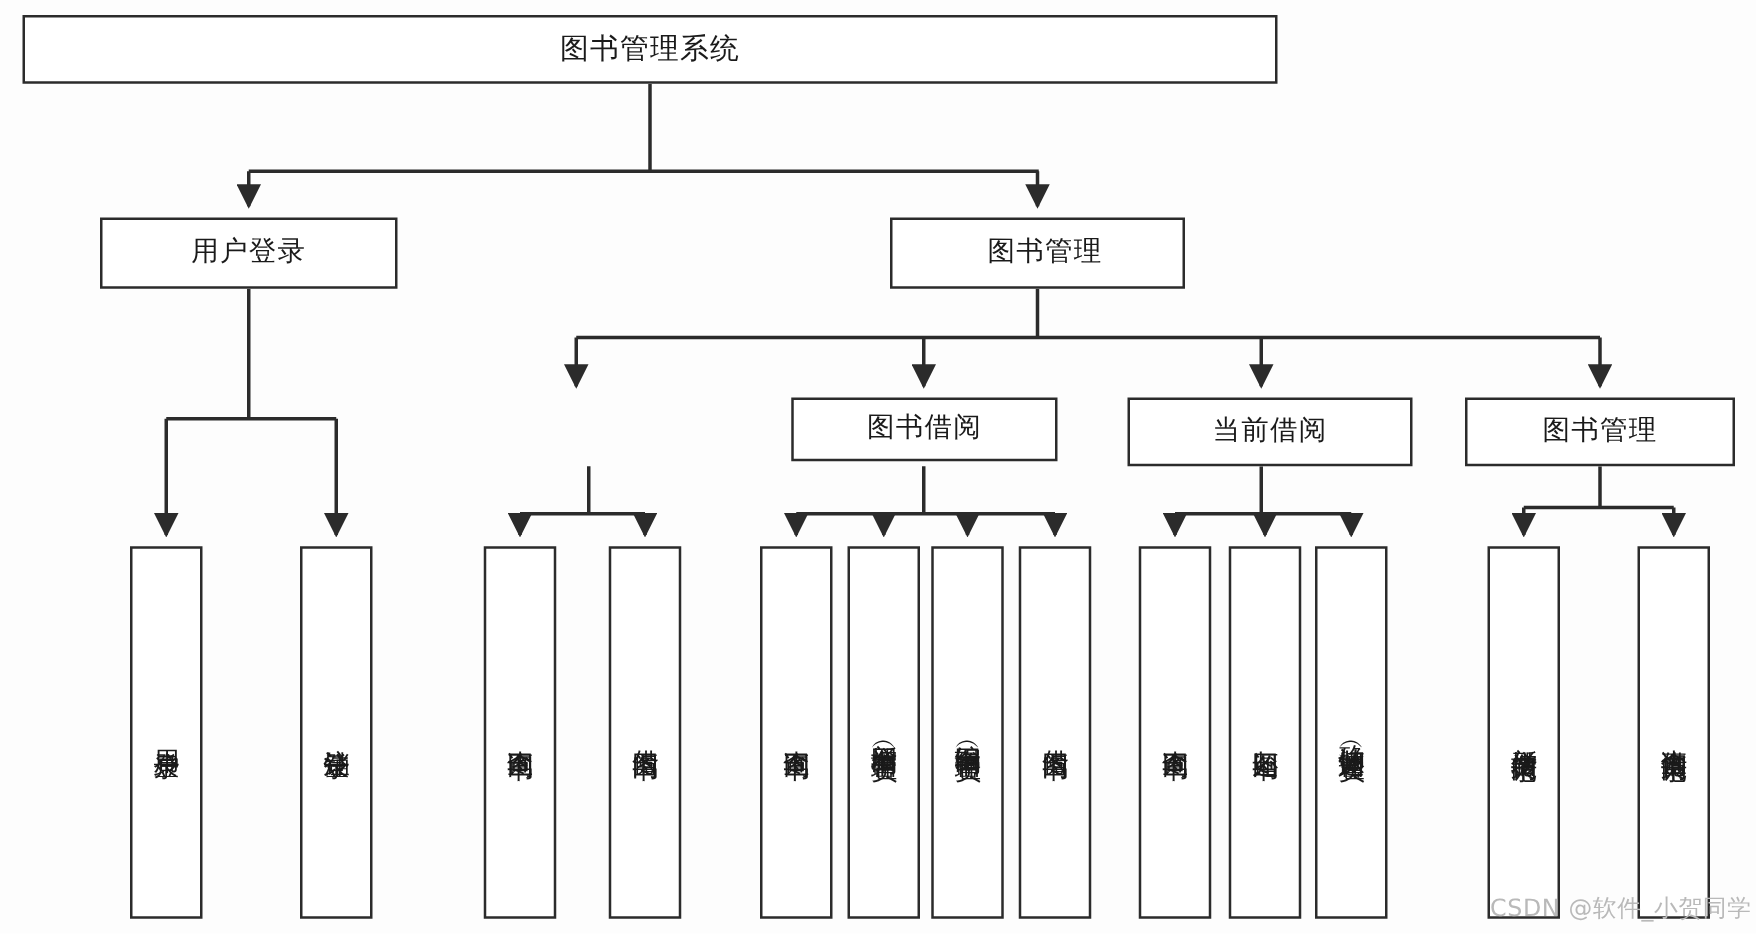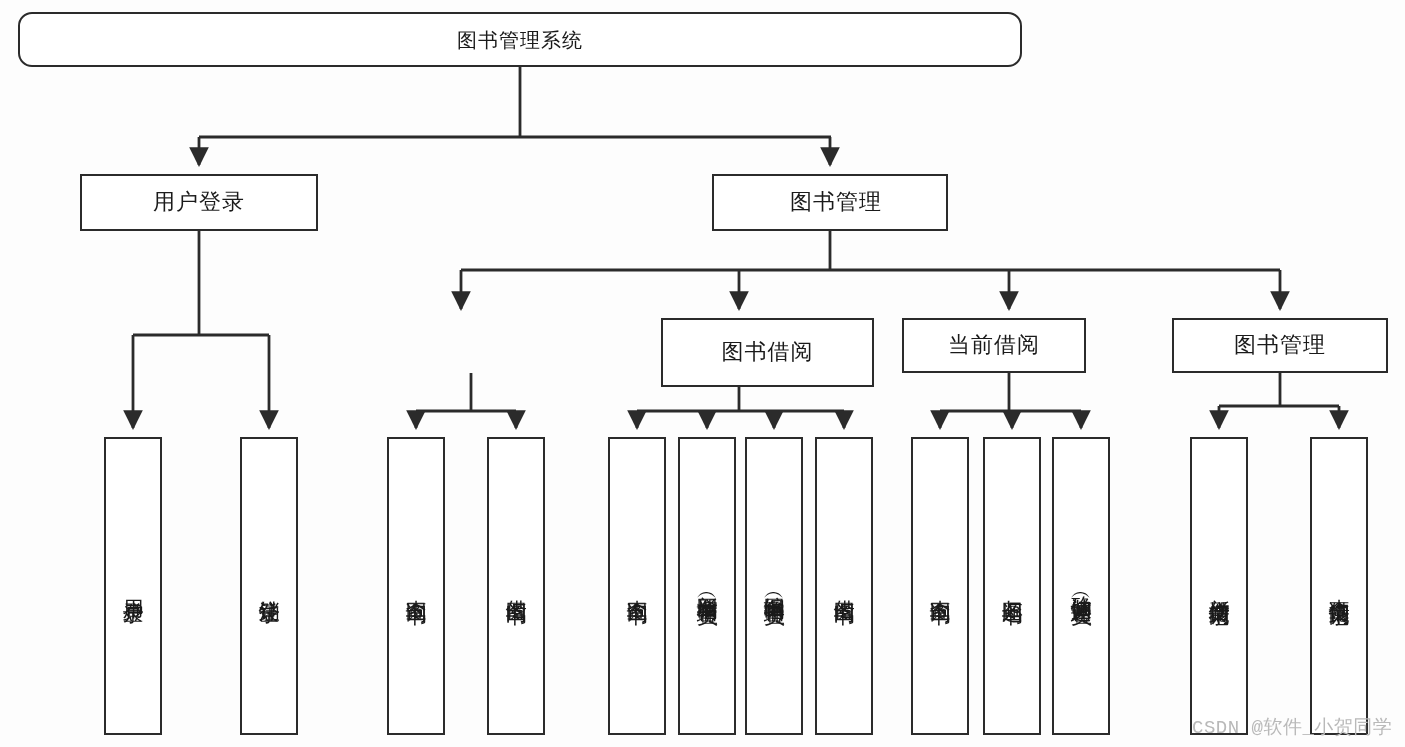--- a/index.html
+++ b/index.html
@@ -41,30 +41,28 @@
   .node-v {
     writing-mode: vertical-rl;
     text-orientation: upright;
     font-size: 21px;
     line-height: 1.26;
     letter-spacing: 1.5px;
     padding: 8px 0;
     white-space: nowrap;
   }
   .node-root {
-    font-size: 20px;
-    border-radius: 14px;
+    font-size: 23px;
   }
   .watermark {
     position: absolute;
     font-size: 19px;
     color: #b9b9b9;
     white-space: nowrap;
     letter-spacing: 0.5px;
-    font-family: Liberation Mono, monospace;
   }
 </style>
 </head>
 <body>
 
 <div id="canvas">
 
   <svg id="edges" viewBox="0 0 1405 747" width="1405" height="747">
     <defs>
       <marker id="arrow" viewBox="0 0 10 10" refX="9" refY="5" markerWidth="7" markerHeight="7" orient="auto-start-reverse">
@@ -113,22 +111,22 @@
       <path d="M 1219 406 L 1219 428" marker-end="url(#arrow)"></path>
       <path d="M 1339 406 L 1339 428" marker-end="url(#arrow)"></path>
     </g>
   </svg>
 
   <div class="node node-h node-root" style="left: 18px; top: 12px; width: 1004px; height: 55px;">图书管理系统</div>
 
   <div class="node node-h" style="left: 80px; top: 174px; width: 238px; height: 57px;">用户登录</div>
   <div class="node node-h" style="left: 712px; top: 174px; width: 236px; height: 57px; padding-left: 12px;">图书管理</div>
 
-  <div class="node node-h" style="left: 633px; top: 318px; width: 213px; height: 69px; margin-left: 28px;">图书借阅</div>
-  <div class="node node-h" style="left: 902px; top: 318px; width: 184px; height: 55px;">当前借阅</div>
+  <div class="node node-h" style="left: 633px; top: 318px; width: 213px; height: 51px;">图书借阅</div>
+  <div class="node node-h" style="left: 902px; top: 318px; width: 228px; height: 55px;">当前借阅</div>
   <div class="node node-h" style="left: 1172px; top: 318px; width: 216px; height: 55px;">图书管理</div>
 
   <div class="node node-v" style="left: 104px; top: 437px; width: 58px; height: 298px;">用户登录</div>
   <div class="node node-v" style="left: 240px; top: 437px; width: 58px; height: 298px;">注销登录</div>
   <div class="node node-v" style="left: 387px; top: 437px; width: 58px; height: 298px;">查询图书</div>
   <div class="node node-v" style="left: 487px; top: 437px; width: 58px; height: 298px;">借阅图书</div>
   <div class="node node-v" style="left: 608px; top: 437px; width: 58px; height: 298px;">查询图书</div>
   <div class="node node-v" style="left: 678px; top: 437px; width: 58px; height: 298px;">新增图书（管理员）</div>
   <div class="node node-v" style="left: 745px; top: 437px; width: 58px; height: 298px;">编辑图书（管理员）</div>
   <div class="node node-v" style="left: 815px; top: 437px; width: 58px; height: 298px;">借阅图书</div>

